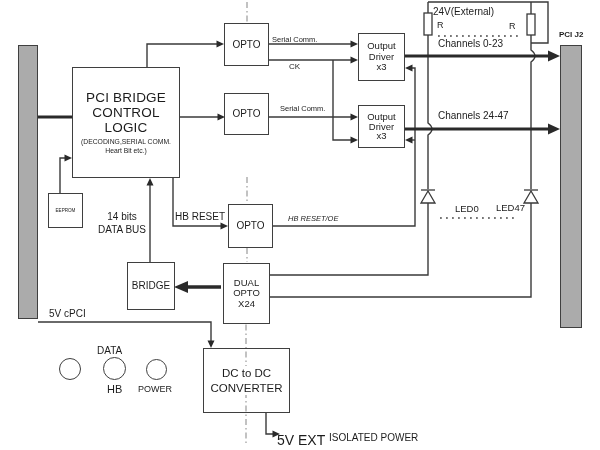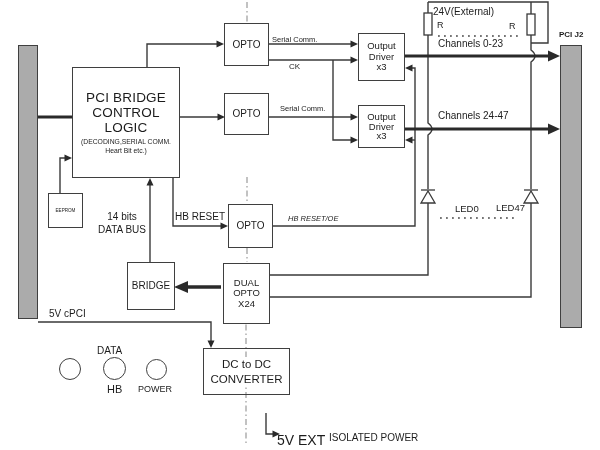--- a/index.html
+++ b/index.html
@@ -148,21 +148,21 @@
     <span>Driver</span>
     <span>x3</span>
   </div>
 
   <div class="box small-block" style="left:358px;top:105px;width:47px;height:43px;font-size:9.5px;line-height:1.05;">
     <span>Output</span>
     <span>Driver</span>
     <span>x3</span>
   </div>
 
-  <div class="box transparent" style="left:203px;top:348px;width:87px;height:47px;font-size:11.5px;line-height:1.3;">
+  <div class="box transparent" style="left:203px;top:348px;width:87px;height:65px;font-size:11.5px;line-height:1.3;">
     <span class="whitebg">DC to DC</span>
     <span class="whitebg">CONVERTER</span>
   </div>
 
   <div class="circle" style="left:59px;top:358px;width:22px;height:22px;"></div>
   <div class="circle" style="left:103px;top:357px;width:23px;height:23px;"></div>
   <div class="circle" style="left:146px;top:359px;width:21px;height:21px;"></div>
 
   <div class="lbl" style="left:272px;top:35px;font-size:7.5px;">Serial Comm.</div>
   <div class="lbl" style="left:289px;top:62px;font-size:8px;">CK</div>

